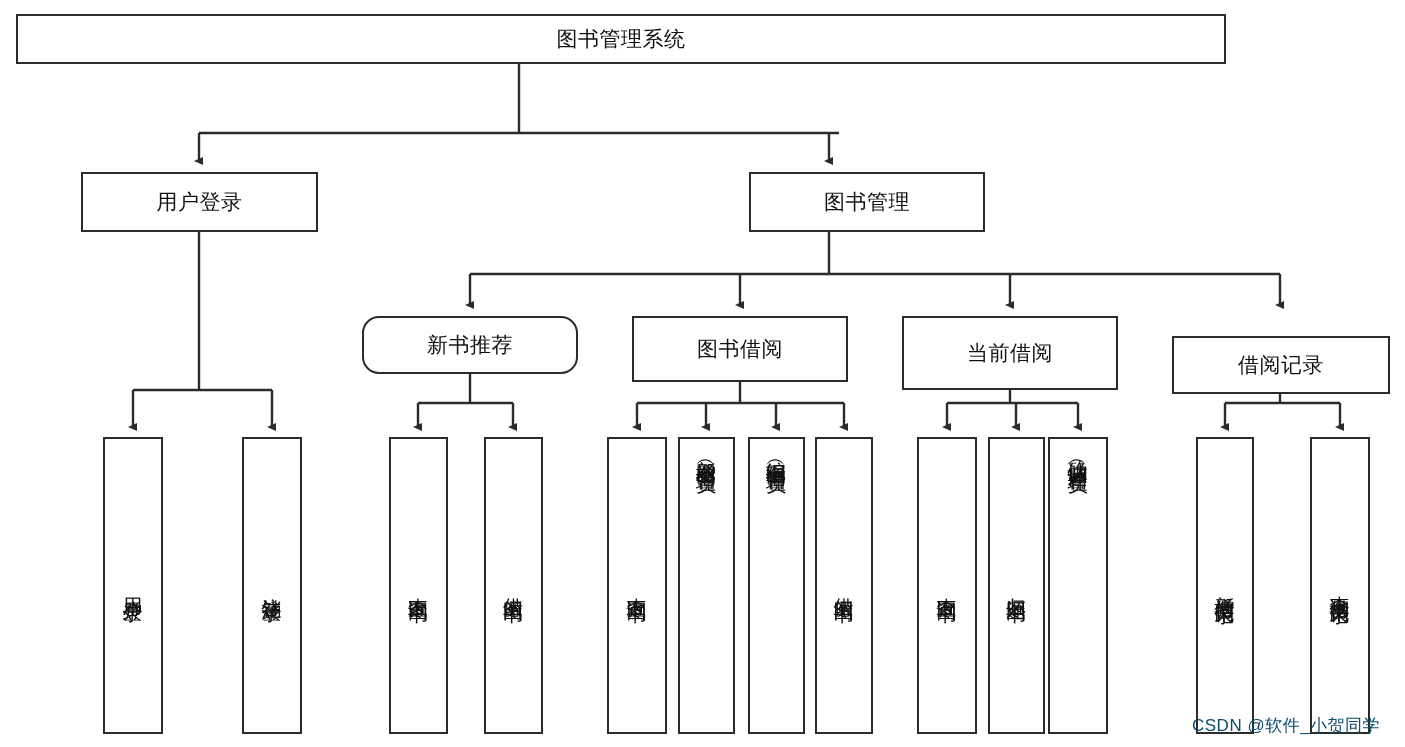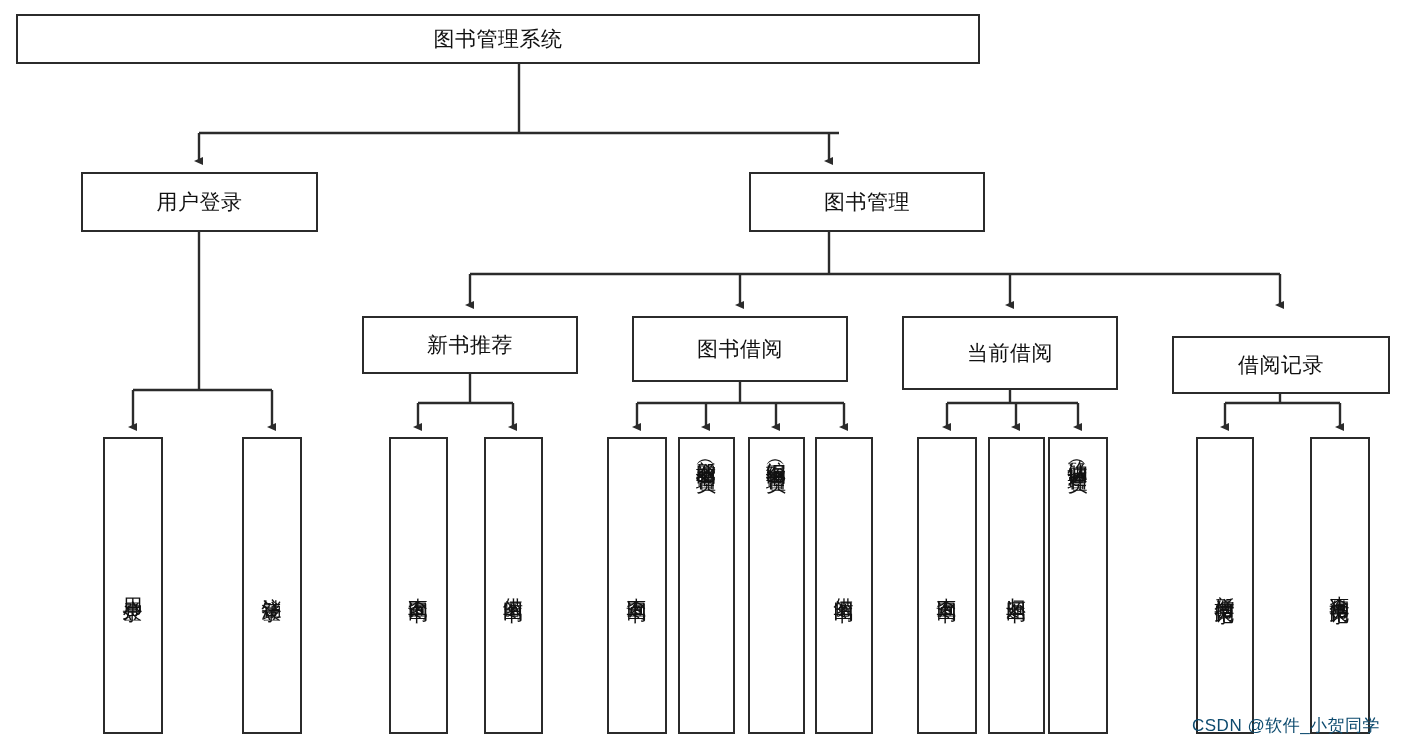--- a/index.html
+++ b/index.html
@@ -120,32 +120,32 @@
       <path d="M1016,403 L1016,427" marker-end="url(#arrow)"></path>
       <path d="M1078,403 L1078,427" marker-end="url(#arrow)"></path>
 
       <path d="M1280,374 L1280,403"></path>
       <path d="M1225,403 L1340,403"></path>
       <path d="M1225,403 L1225,427" marker-end="url(#arrow)"></path>
       <path d="M1340,403 L1340,427" marker-end="url(#arrow)"></path>
     </g>
   </svg>
 
-  <div class="node" style="left:16px; top:14px; width:964px; height:50px;align-items:center;">
+  <div class="node" style="left:16px; top:14px; width:1210px; height:50px;align-items:center;">
     <span class="label">图书管理系统</span>
   </div>
 
   <div class="node" style="left:81px; top:172px; width:237px; height:60px;">
     <span class="label">用户登录</span>
   </div>
   <div class="node" style="left:711px; top:172px; width:236px; height:60px;margin-left:38px;">
     <span class="label">图书管理</span>
   </div>
 
-  <div class="node" style="left:362px; top:316px; width:216px; height:58px;">
+  <div class="node" style="left:362px; top:316px; width:216px; height:58px;border-radius:17px;">
     <span class="label">新书推荐</span>
   </div>
   <div class="node" style="left:632px; top:316px; width:216px; height:66px;">
     <span class="label">图书借阅</span>
   </div>
   <div class="node" style="left:902px; top:316px; width:216px; height:74px;">
     <span class="label">当前借阅</span>
   </div>
   <div class="node" style="left:1172px; top:336px; width:218px; height:58px;">
     <span class="label">借阅记录</span>

